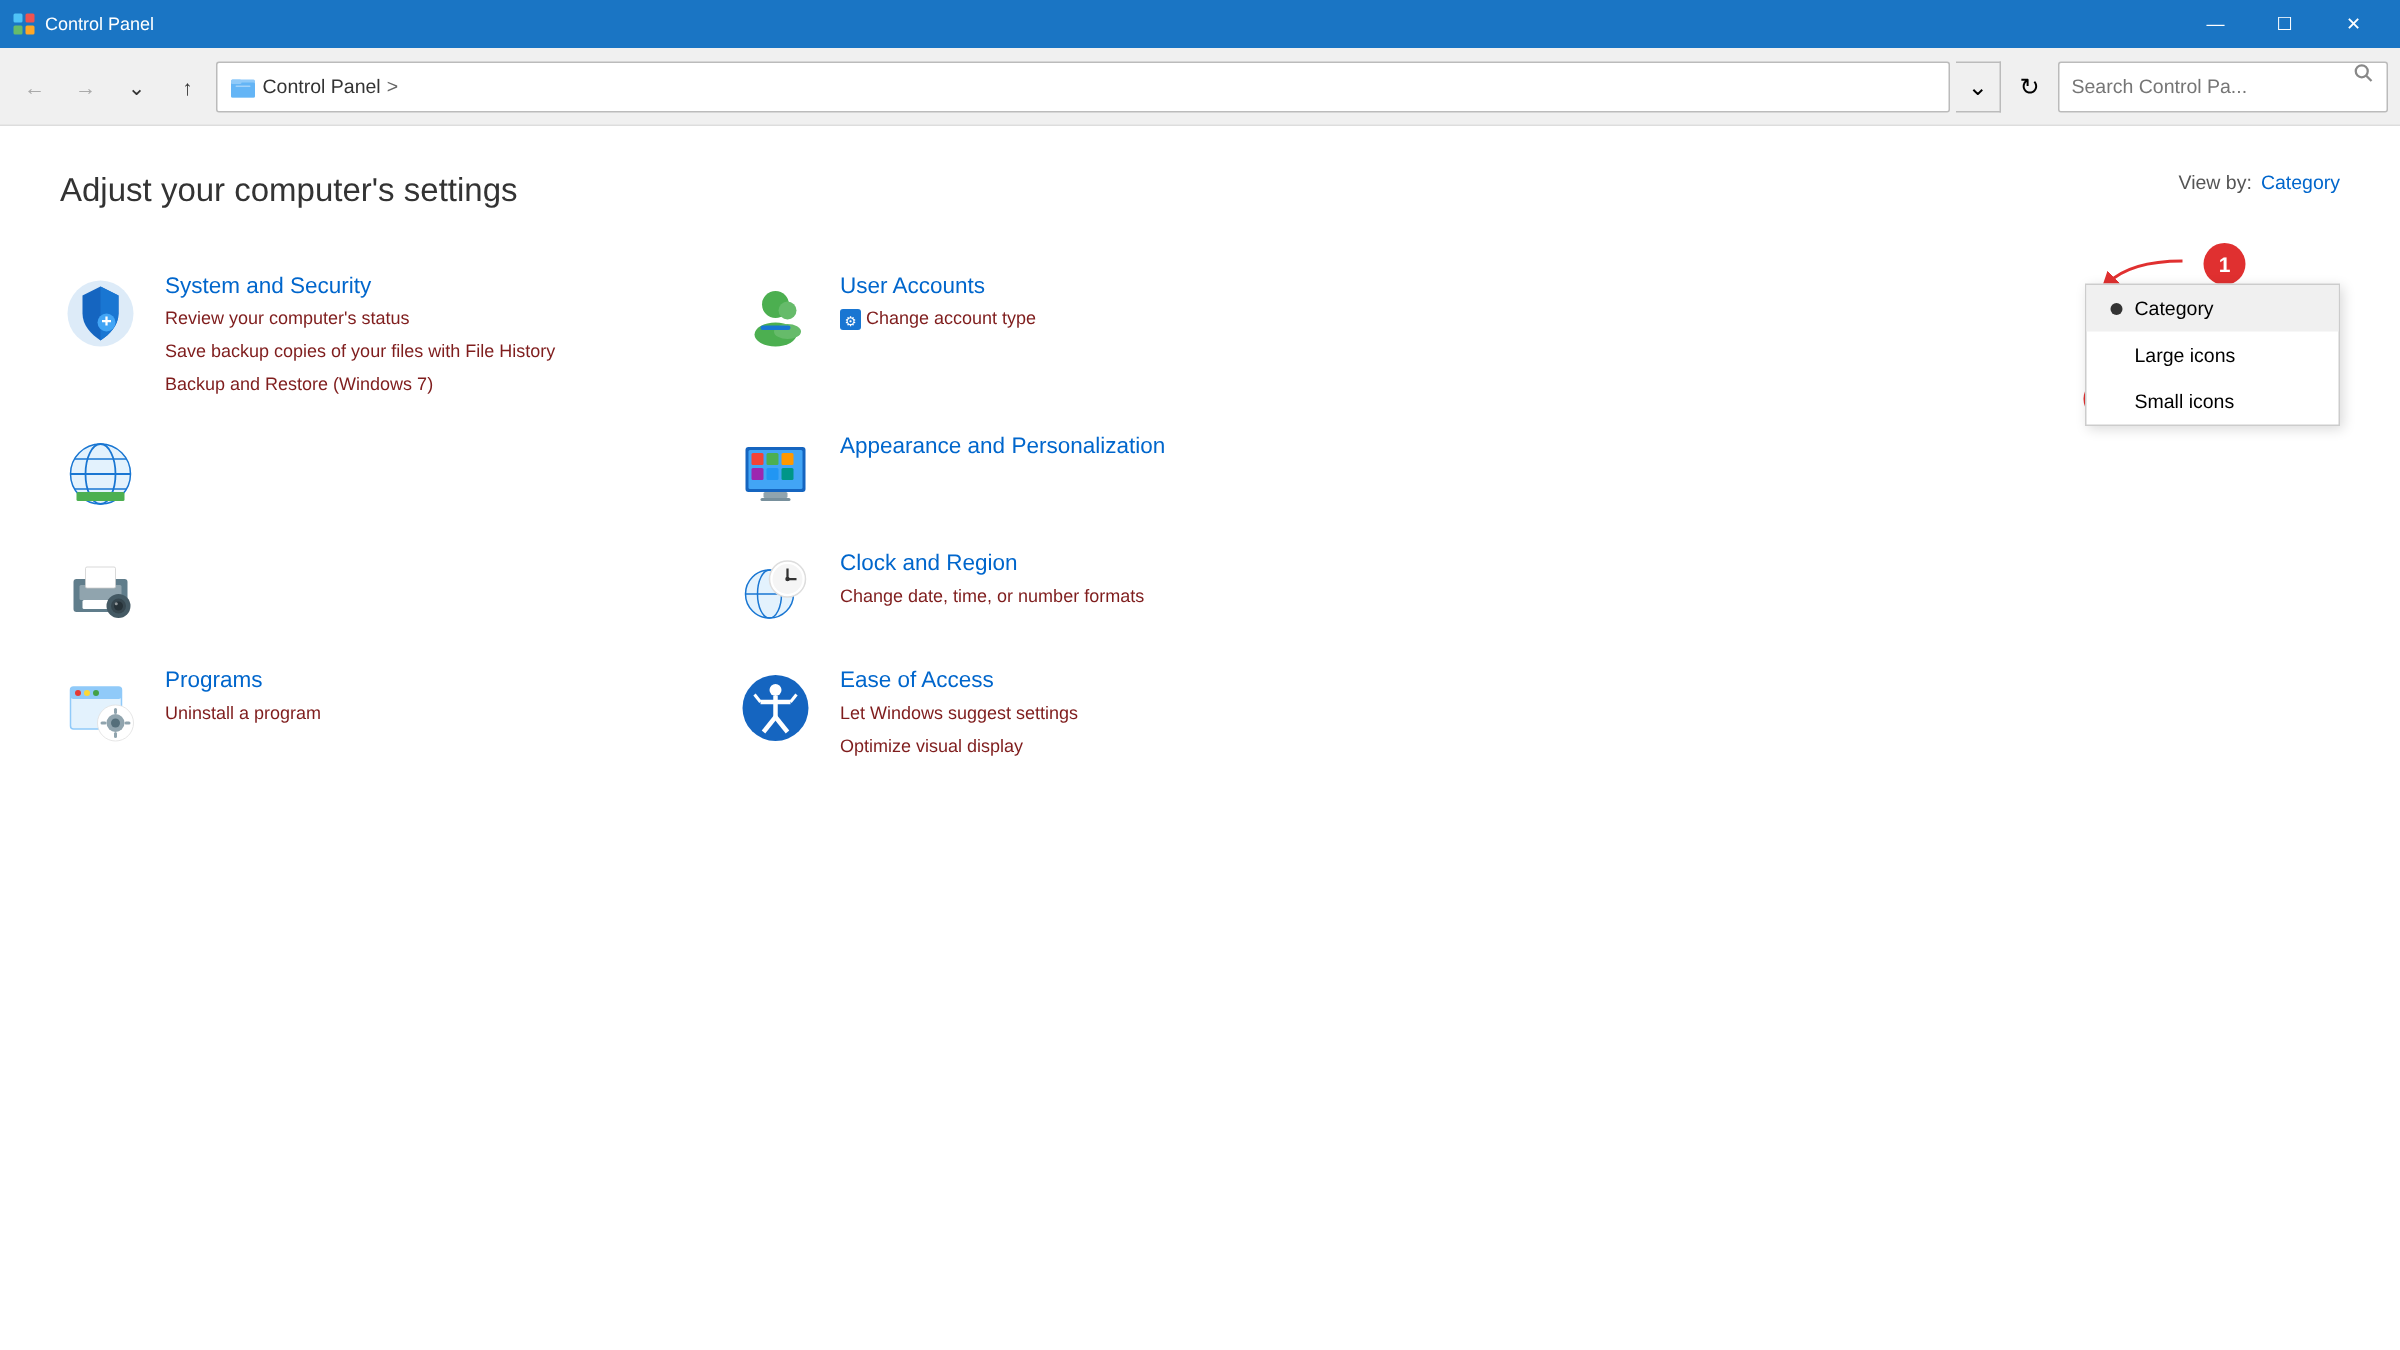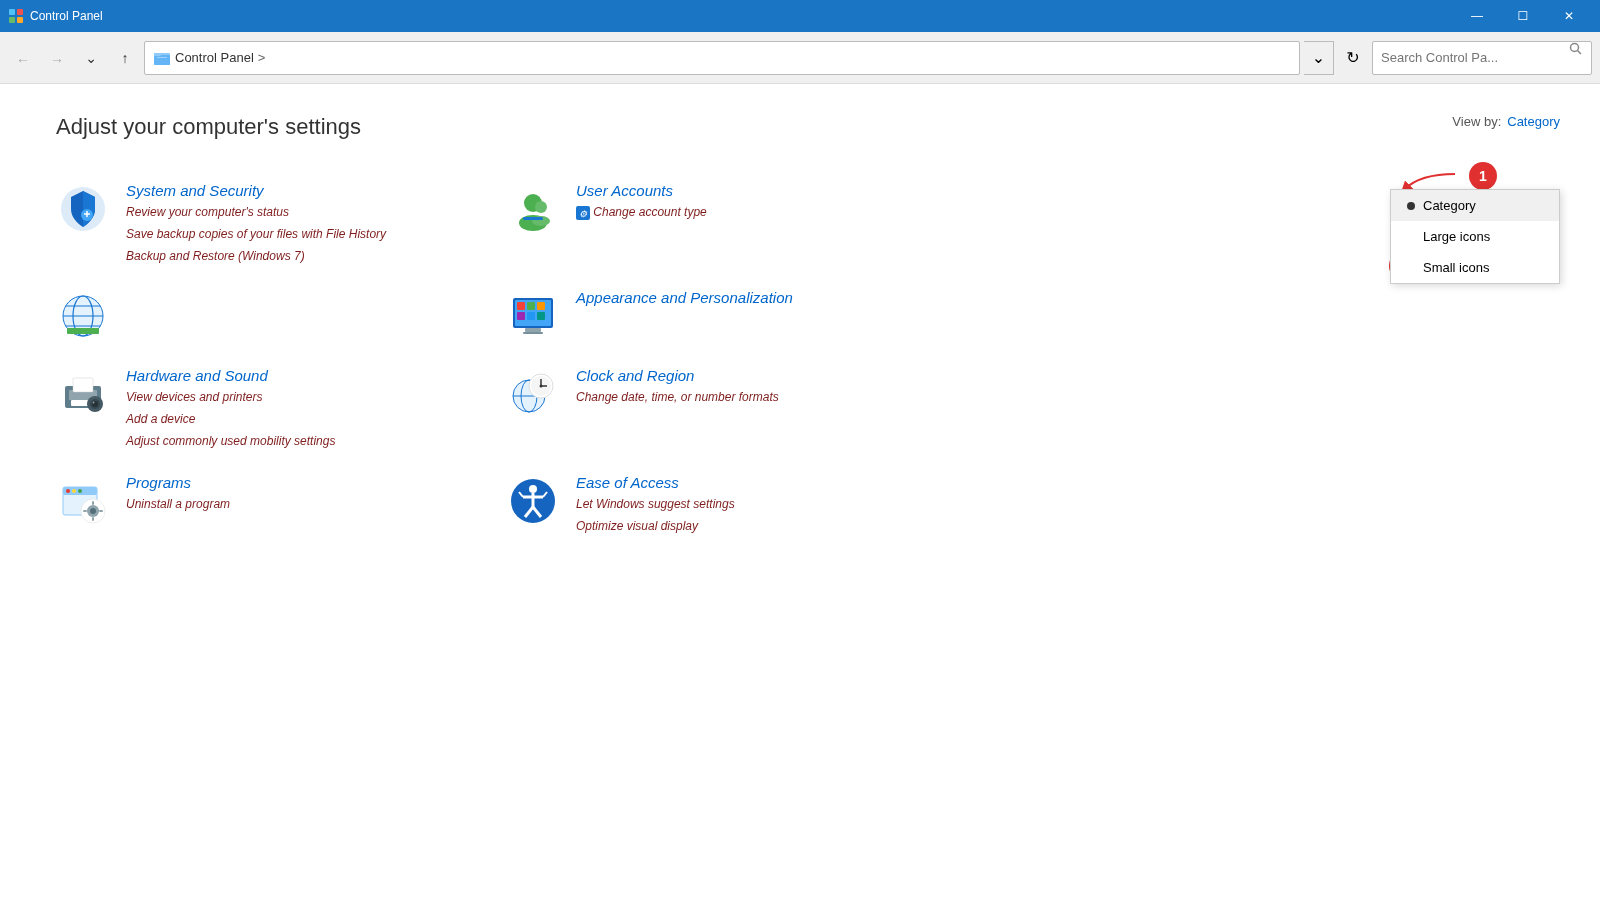--- a/index.html
+++ b/index.html
@@ -123,21 +123,20 @@
       font-size: 13px;
       color: #aaa;
       flex: 1;
       background: transparent;
     }
 
     
     .main {
       display: flex;
       height: calc(900px - 84px);
-      margin-left: 16px;
     }
     .content {
       flex: 1;
       padding: 30px 40px;
       position: relative;
     }
     .page-title {
       font-size: 22px;
       color: #333;
       margin-bottom: 30px;
@@ -184,21 +183,20 @@
       display: grid;
       grid-template-columns: 1fr 1fr;
       gap: 0;
       max-width: 900px;
     }
     .category-item {
       display: flex;
       align-items: flex-start;
       padding: 12px 20px 12px 0;
       gap: 16px;
-      font-style: italic;
     }
     .category-icon {
       width: 54px;
       height: 54px;
       flex-shrink: 0;
       display: flex;
       align-items: center;
       justify-content: center;
     }
     .category-text {
@@ -433,26 +431,20 @@
             <rect x="12" y="30" width="24" height="6" rx="1" fill="#fff"></rect>
 
             <rect x="14" y="8" width="20" height="14" rx="1" fill="#fff" stroke="#ccc" stroke-width="0.5"></rect>
 
             <circle cx="36" cy="34" r="8" fill="#455A64"></circle>
             <circle cx="36" cy="34" r="5" fill="#37474F"></circle>
             <circle cx="36" cy="34" r="3" fill="#263238"></circle>
             <circle cx="34.5" cy="32.5" r="1" fill="#fff" opacity="0.5"></circle>
           </svg>
         </div>
-        <div class="category-text">
-          <span class="category-name">Hardware and Sound</span>
-          <span class="category-link">View devices and printers</span>
-          <span class="category-link">Add a device</span>
-          <span class="category-link">Adjust commonly used mobility settings</span>
-        </div>
       </div>
 
       <div class="category-item">
         <div class="category-icon">
           <svg width="48" height="48" viewBox="0 0 48 48">
 
             <circle cx="20" cy="26" r="16" fill="#E3F2FD" stroke="#1976D2" stroke-width="1"></circle>
             <ellipse cx="20" cy="26" rx="8" ry="16" fill="none" stroke="#1976D2" stroke-width="1"></ellipse>
             <line x1="4" y1="26" x2="36" y2="26" stroke="#1976D2" stroke-width="1"></line>
 

